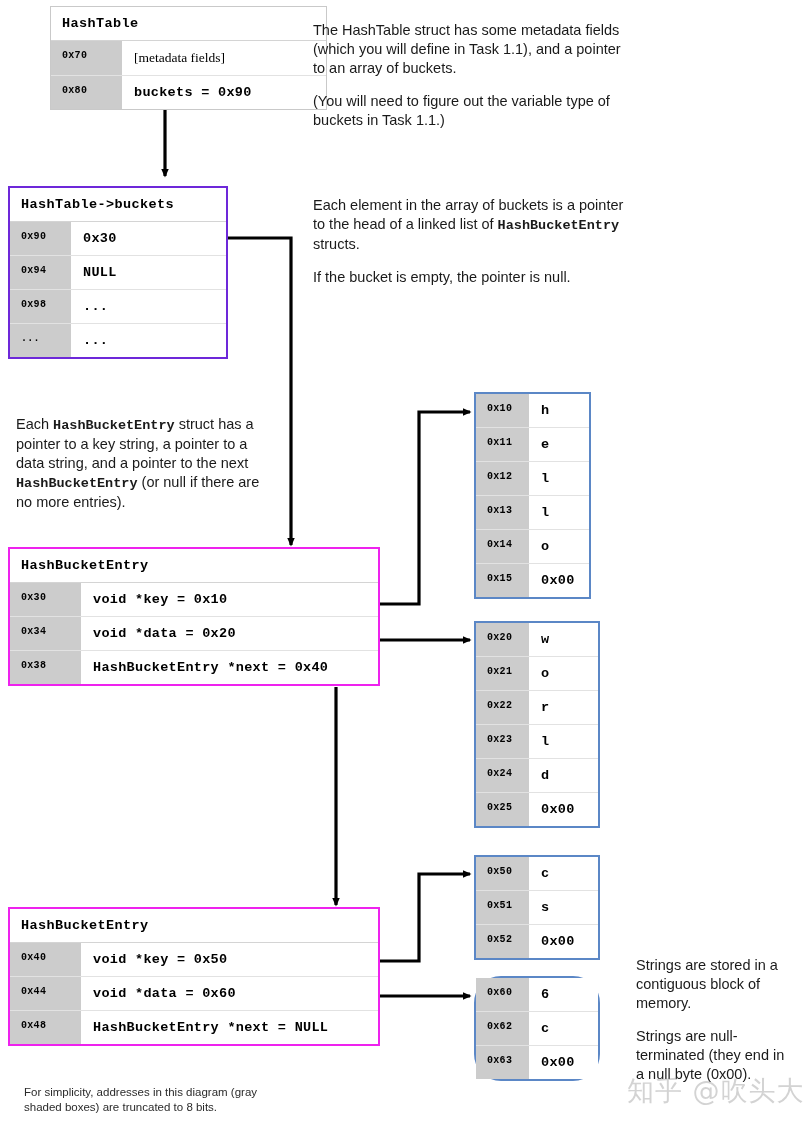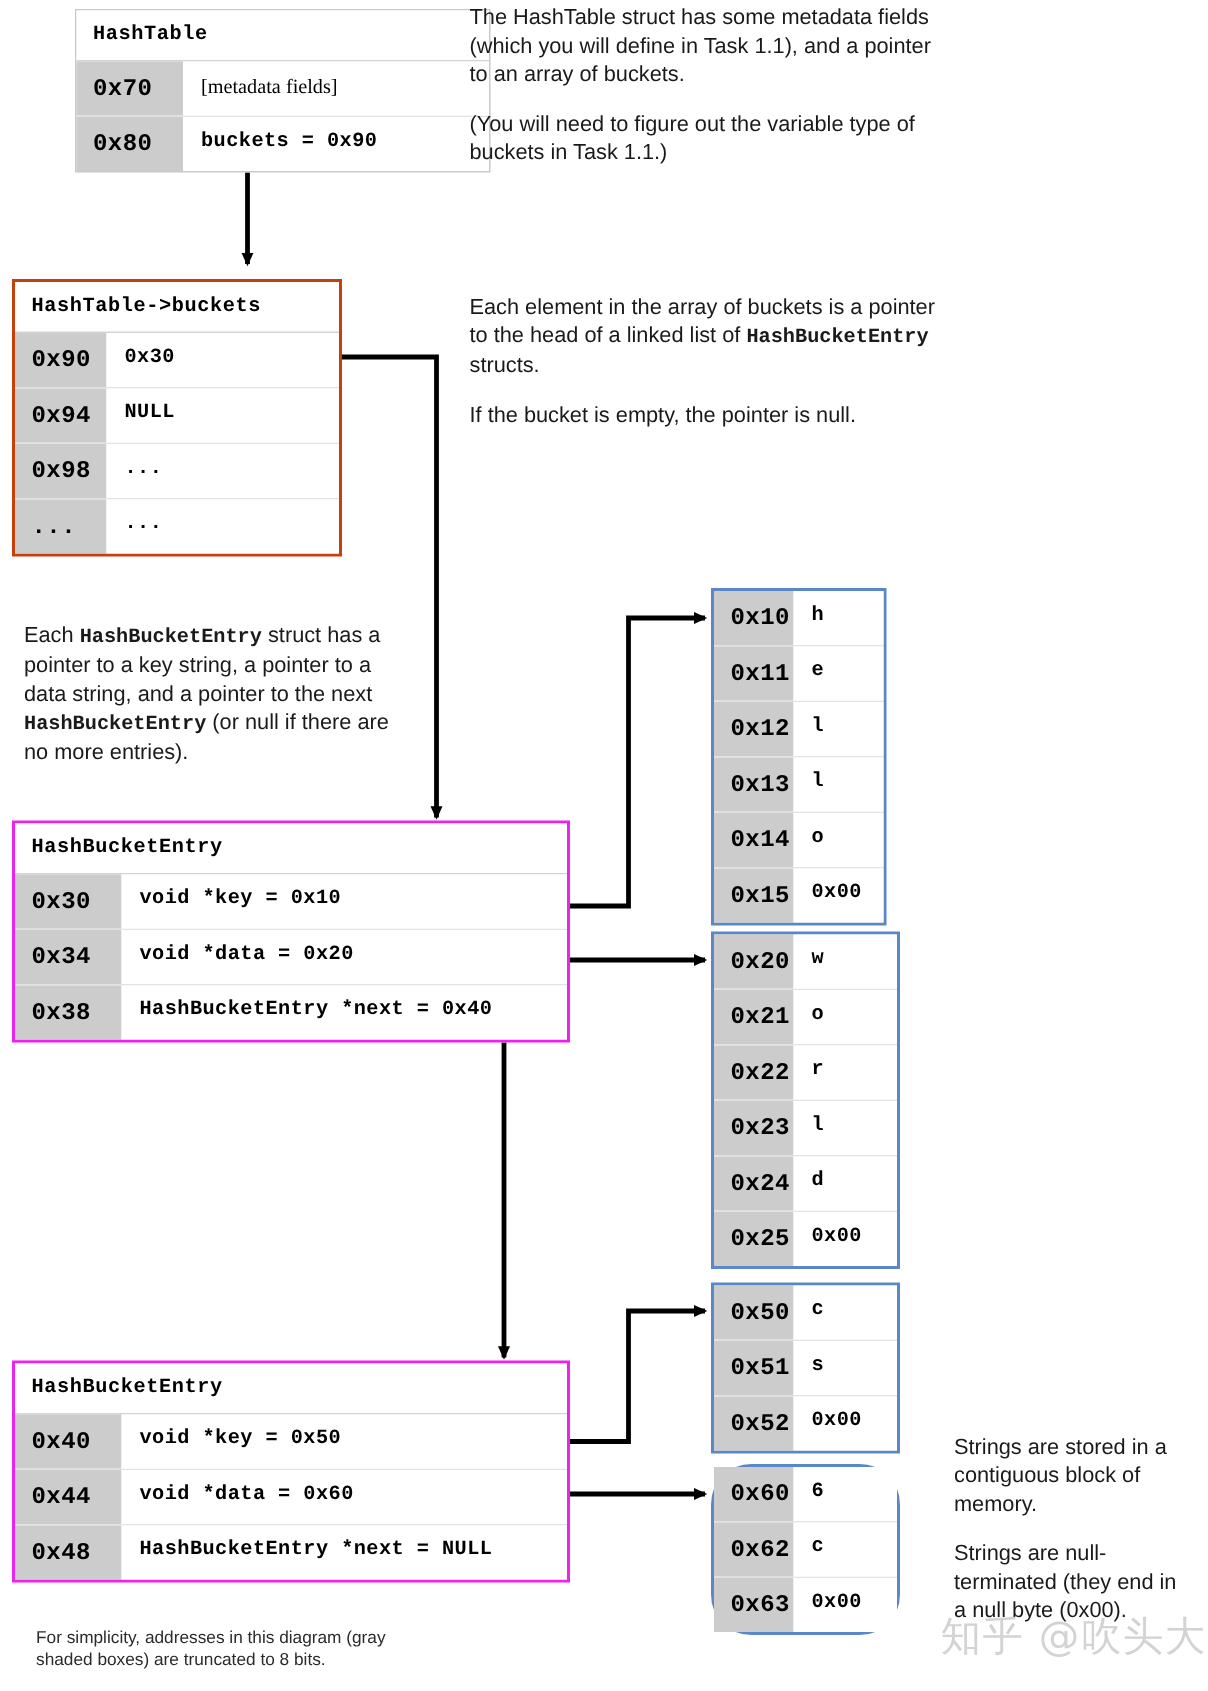--- a/index.html
+++ b/index.html
@@ -19,21 +19,21 @@
     overflow: hidden;
   }
 
   
   .memtable {
     position: absolute;
     background: #ffffff;
     box-sizing: border-box;
     border: 1px solid #808080;
   }
-  .memtable.green  { border: 2px solid #c2410c; }
+  .memtable.green  { border: 2px solid #6d28d9; }
   .memtable.magenta{ border: 2px solid #ee22ee; }
   .memtable.blue   { border: 2px solid #5b87c6; }
   .memtable.gray   { border: 1px solid #c9c9c9; }
 
   .mt-title {
     font-family: "Liberation Mono", "DejaVu Sans Mono", monospace;
     font-weight: bold;
     font-size: 13.5px;
     padding: 9px 10px 9px 11px;
     background: #ffffff;
@@ -44,21 +44,21 @@
   .mt-row {
     display: flex;
     border-bottom: 1px solid #e2e2e2;
   }
   .mt-row:last-child { border-bottom: none; }
 
   .mt-addr {
     background: #cccccc;
     font-family: "Liberation Mono", "DejaVu Sans Mono", monospace;
     font-weight: bold;
-    font-size: 16px;
+    font-size: 10px;
     padding: 9px 6px 9px 11px;
     box-sizing: border-box;
     white-space: nowrap;
     letter-spacing: .3px;
   }
   .mt-val {
     background: #ffffff;
     font-family: "Liberation Mono", "DejaVu Sans Mono", monospace;
     font-weight: bold;
     font-size: 13.5px;
@@ -289,21 +289,21 @@
     <div class="mt-row">
       <div class="mt-addr">0x62</div>
       <div class="mt-val">c</div>
     </div>
     <div class="mt-row">
       <div class="mt-addr">0x63</div>
       <div class="mt-val">0x00</div>
     </div>
   </div>
 
-  <div class="prose" style="left:313px; top:3px; width:310px;">
+  <div class="prose" style="left:313px; top:21px; width:310px;">
     <p>The HashTable struct has some metadata fields (which you will define in Task 1.1), and a pointer to an array of buckets.</p>
     <p>(You will need to figure out the variable type of buckets in Task 1.1.)</p>
   </div>
 
   <div class="prose" style="left:313px; top:196px; width:318px;">
     <p><span>Each element in the array of buckets is a pointer to the head of a linked list of </span><span class="mono">HashBucketEntry</span><span> structs.</span></p>
     <p>If the bucket is empty, the pointer is null.</p>
   </div>
 
   <div class="prose" style="left:16px; top:415px; width:252px;">

